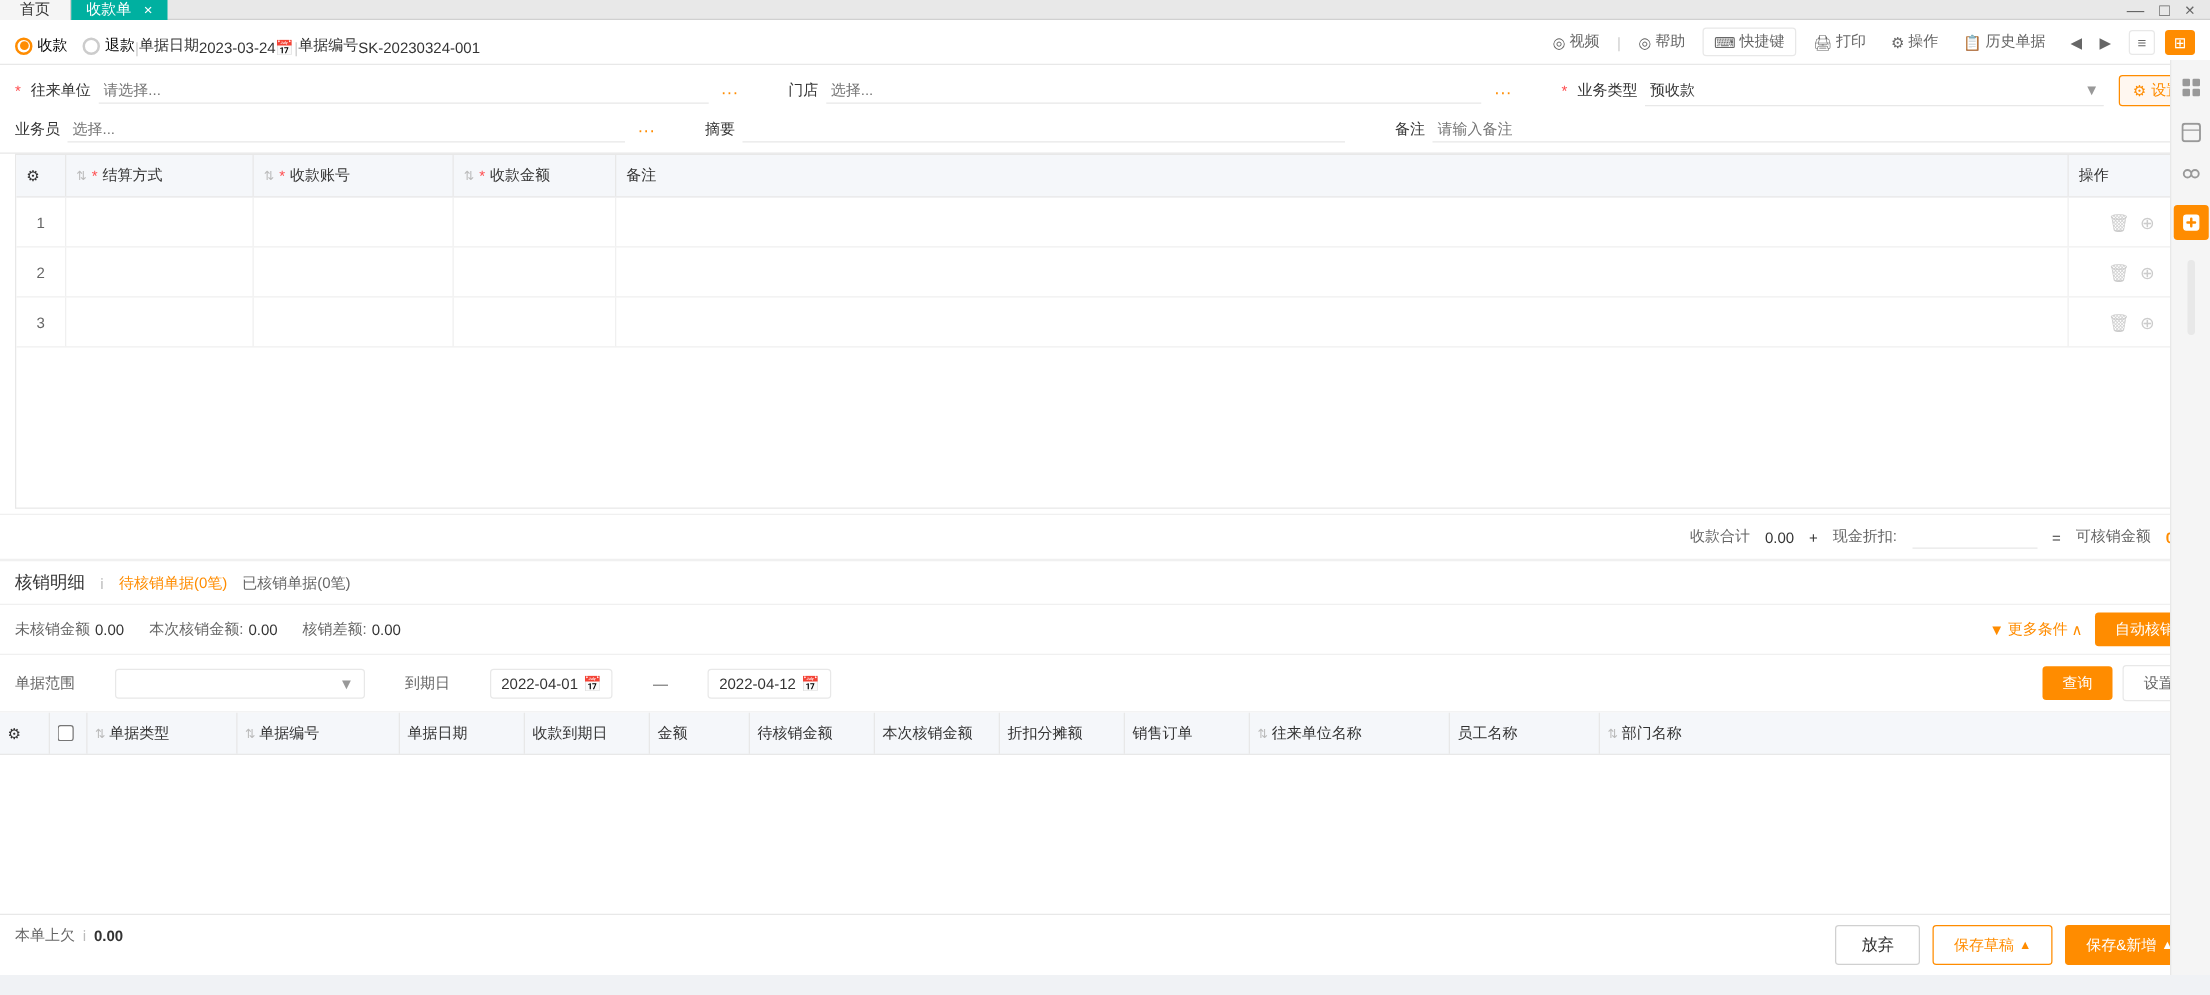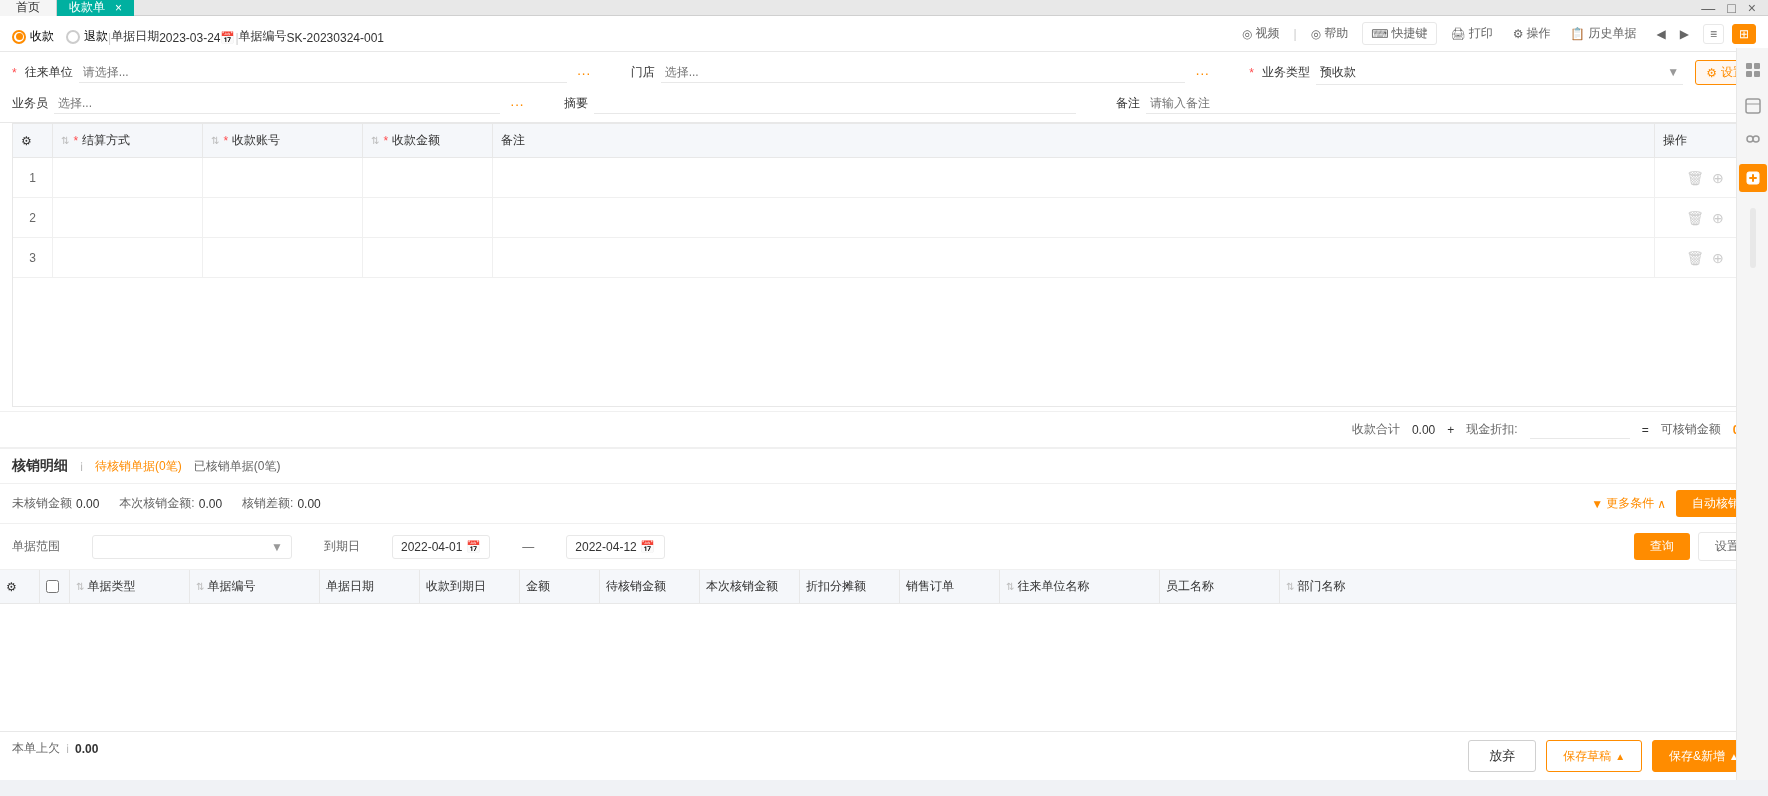--- a/index.html
+++ b/index.html
@@ -202,21 +202,21 @@
       display: flex;
       flex-direction: column;
       overflow: hidden;
     }
     .section-header {
       display: flex; align-items: center;
       padding: 8px 12px;
       gap: 12px;
       border-bottom: 1px solid #f0f0f0;
     }
-    .section-title { font-size: 14px; font-weight: bold; color: #333; }
+    .section-title { font-size: 14px; font-weight: normal; color: #333; }
     .info-icon { color: #bbb; cursor: pointer; }
     .tab-link { color: #ff8c00; cursor: pointer; font-size: 12px; }
     .tab-link-inactive { color: #666; cursor: pointer; font-size: 12px; }
 
     .stats-row {
       display: flex; align-items: center;
       padding: 6px 12px;
       gap: 20px;
       border-bottom: 1px solid #f0f0f0;
     }

